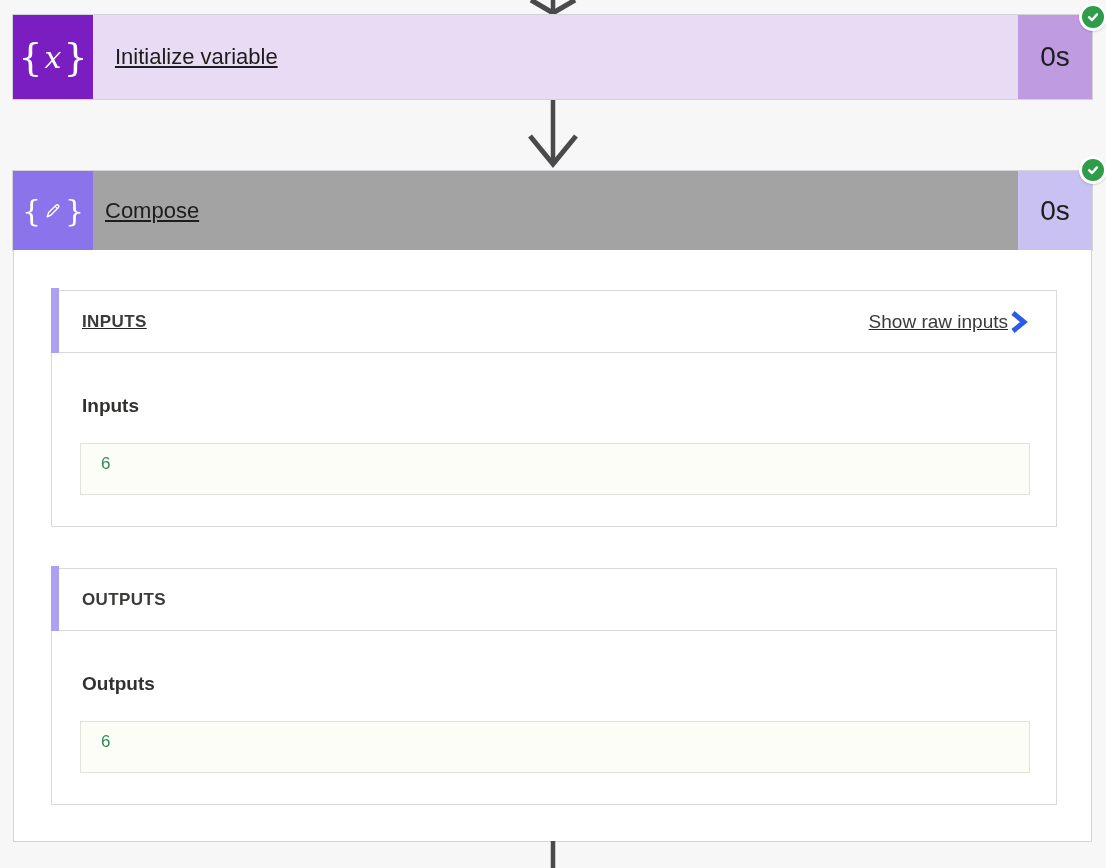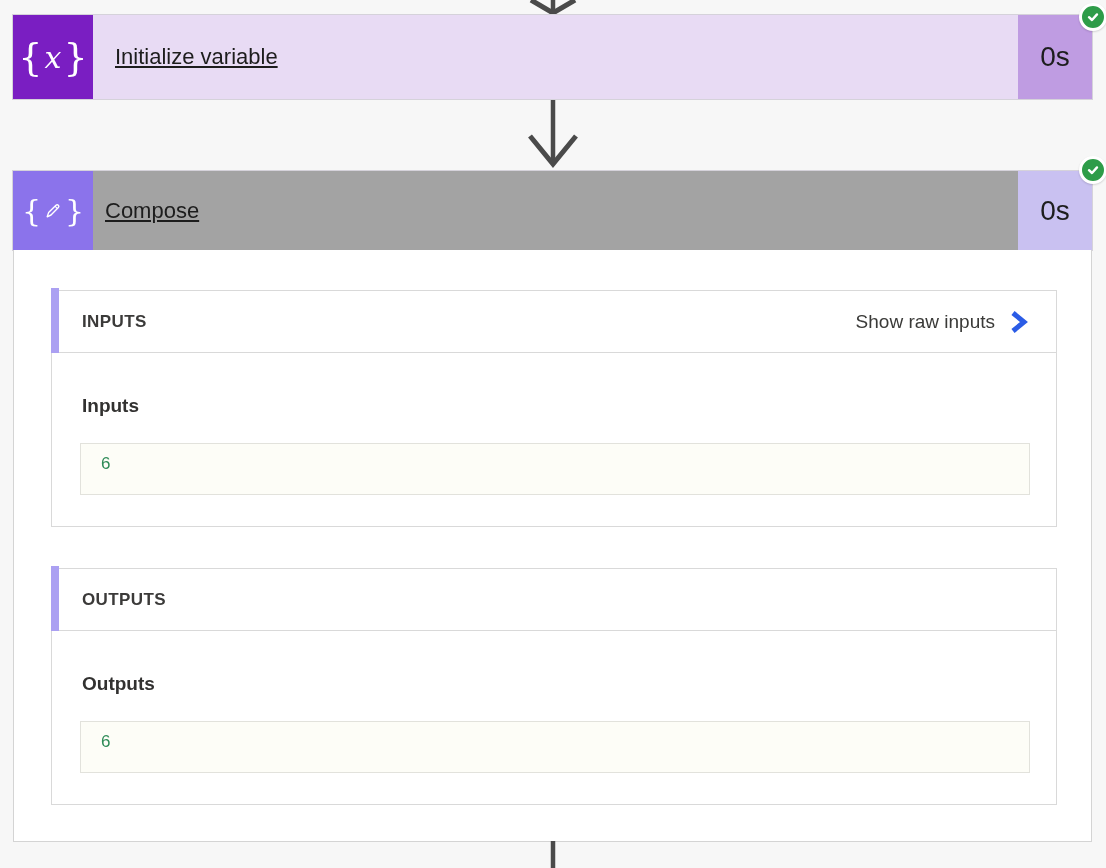--- a/index.html
+++ b/index.html
@@ -70,21 +70,21 @@
   .compose-body {
     position:absolute;
     left:13px; top:250px;
     width:1079px; height:592px;
     background:#ffffff;
     border:1px solid #d4d4d4;
     border-top:none;
   }
 
   .io-group { position:absolute; left:37px; width:1006px; }
-  .io-group-inputs  { top:40px; }
+  .io-group-inputs  { top:40px;text-decoration:underline; }
   .io-group-outputs { top:318px; }
 
   .section-header {
     position:relative;
     height:63px;
     background:#ffffff;
     border:1px solid #d9d9d9;
     display:flex; align-items:center;
     padding:0 28px 0 30px;
   }
@@ -92,21 +92,21 @@
     position:absolute; left:-1px; top:-3px;
     width:8px; height:70px;
     background:#aba0f2;
   }
   .section-title {
     font-weight:bold; font-size:17px;
     color:#3b3a39; letter-spacing:0.4px;
   }
   .raw-link {
     margin-left:auto;
-    display:flex; align-items:center; gap:13px;
+    display:flex; align-items:center; 
     cursor:pointer;
     justify-content:space-between;
   }
   .raw-link-text { font-size:19px; color:#3a3a38; }
 
   .section-body {
     position:relative;
     height:174px;
     background:#ffffff;
     border:1px solid #d9d9d9;

